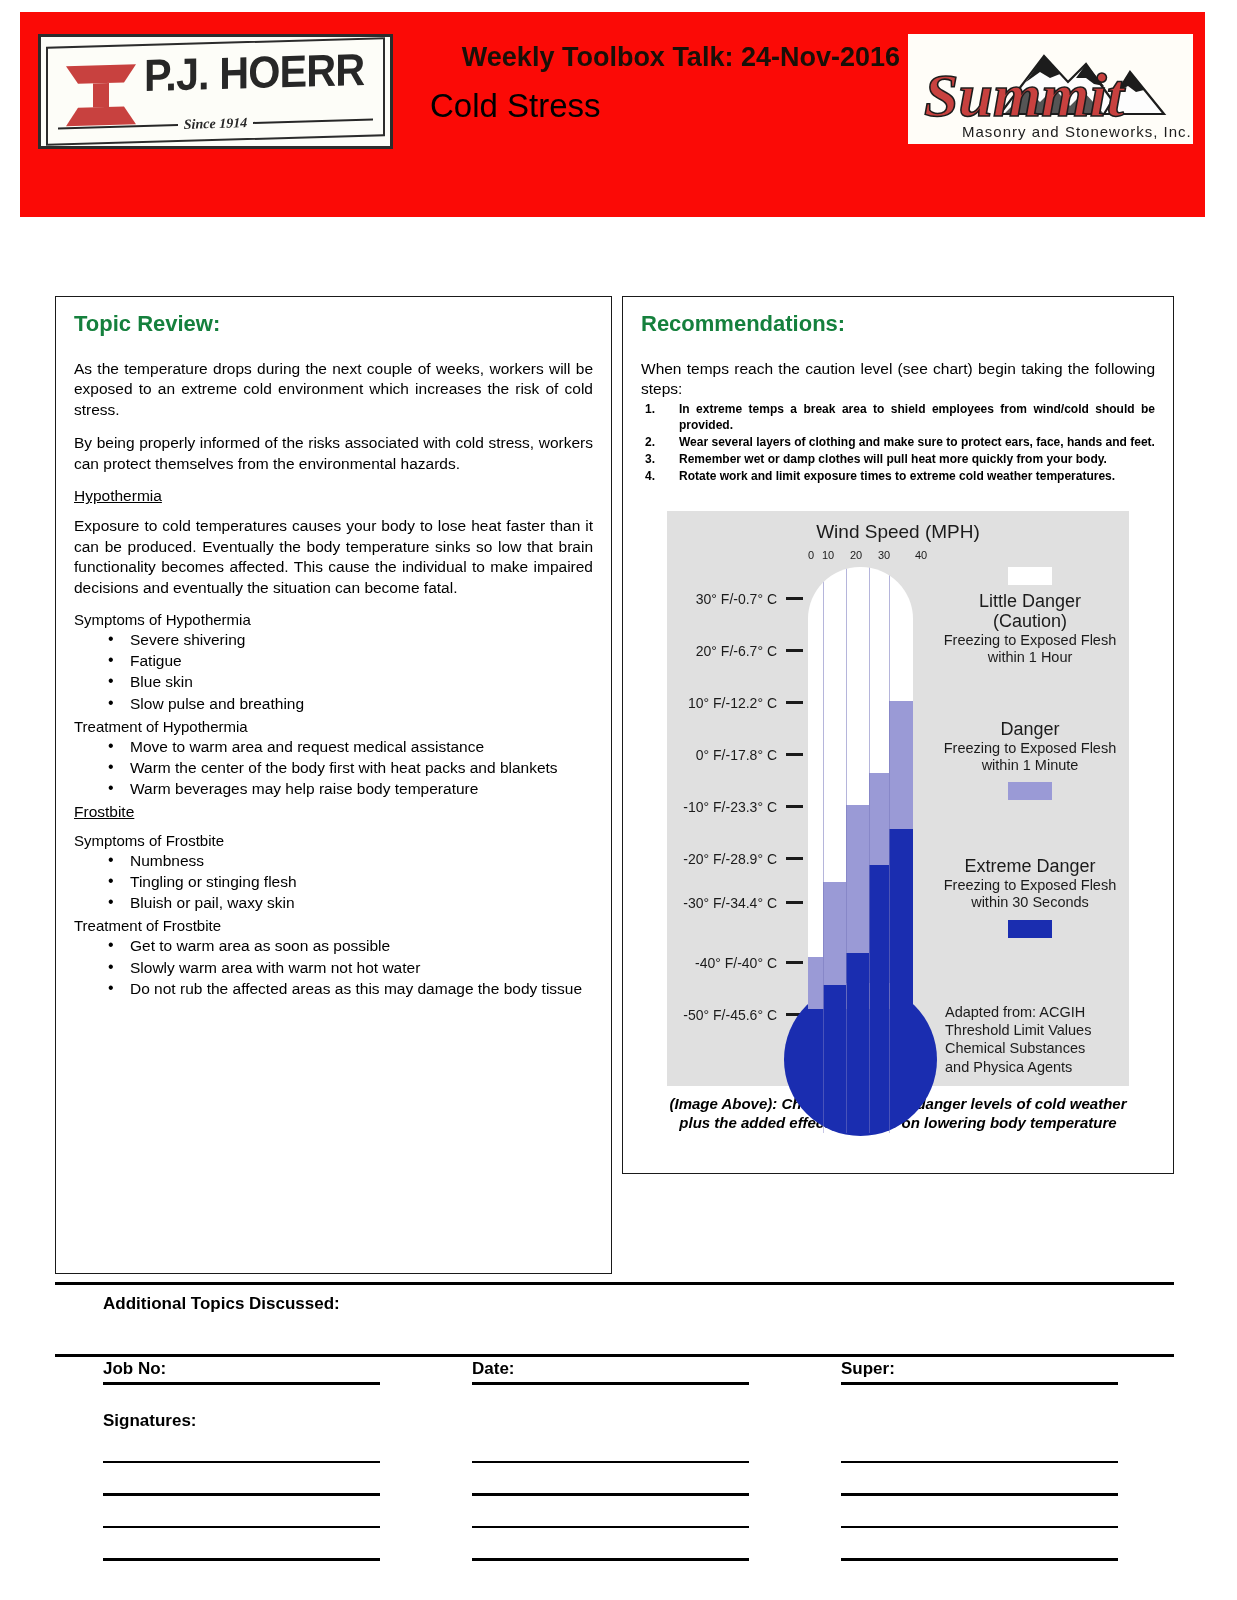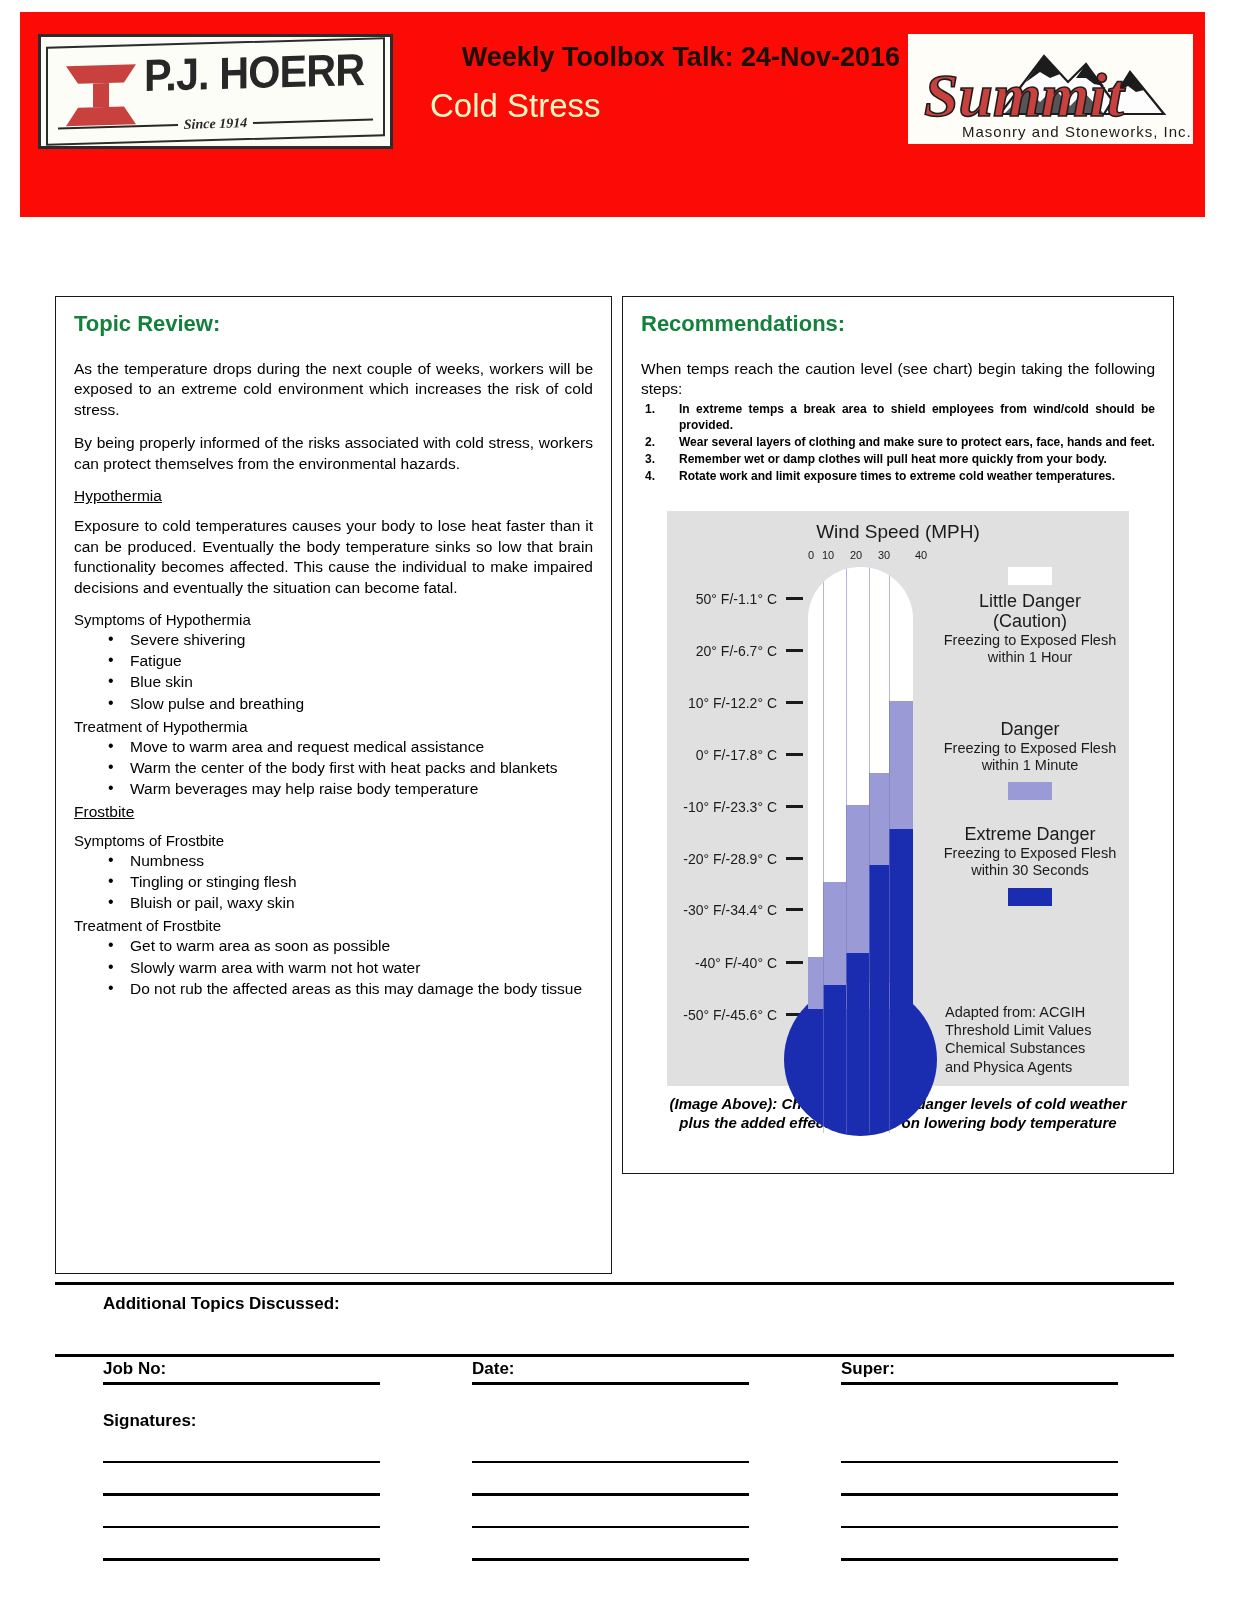--- a/index.html
+++ b/index.html
@@ -59,21 +59,21 @@
   }
 
   .hdr-title-block {
     position:absolute; left:410px; top:30px; width:470px;
   }
   .hdr-line1 {
     font-size:27px; font-weight:600; color:#1a1008;
     margin-bottom:14px; white-space:nowrap;text-align:right;
   }
   .hdr-line2 {
-    font-size:33px; font-weight:400; color:#fef9c3;
+    font-size:33px; font-weight:400; color:#000000;
   }
 
   .summit-logo {
     position:absolute; right:12px; top:22px;
     width:285px; height:110px;
     background:#fffdf8;
     overflow:hidden;
   }
   .summit-svg { display:block; width:100%; height:100%; }
 
@@ -319,21 +319,21 @@
       <div class="wind-ticks">
         <span style="left:3px">0</span>
         <span style="left:20px">10</span>
         <span style="left:48px">20</span>
         <span style="left:76px">30</span>
         <span style="left:113px">40</span>
       </div>
 
       <div class="axis-labels">
         <div class="axis-row" style="top:32px">
-            <span class="axis-txt">50° F/-1.1° C</span>
+            <span class="axis-txt">30° F/-0.7° C</span>
             <span class="axis-dash"></span>
           </div>
         <div class="axis-row" style="top:84px">
             <span class="axis-txt">20° F/-6.7° C</span>
             <span class="axis-dash"></span>
           </div>
         <div class="axis-row" style="top:136px">
             <span class="axis-txt">10° F/-12.2° C</span>
             <span class="axis-dash"></span>
           </div>
@@ -342,21 +342,21 @@
             <span class="axis-dash"></span>
           </div>
         <div class="axis-row" style="top:240px">
             <span class="axis-txt">-10° F/-23.3° C</span>
             <span class="axis-dash"></span>
           </div>
         <div class="axis-row" style="top:292px">
             <span class="axis-txt">-20° F/-28.9° C</span>
             <span class="axis-dash"></span>
           </div>
-        <div class="axis-row" style="top:343px">
+        <div class="axis-row" style="top:336px">
             <span class="axis-txt">-30° F/-34.4° C</span>
             <span class="axis-dash"></span>
           </div>
         <div class="axis-row" style="top:396px">
             <span class="axis-txt">-40° F/-40° C</span>
             <span class="axis-dash"></span>
           </div>
         <div class="axis-row" style="top:448px">
             <span class="axis-txt">-50° F/-45.6° C</span>
             <span class="axis-dash"></span>
@@ -406,21 +406,21 @@
           <div class="lg-s">within 1 Hour</div>
         </div>
 
         <div class="lg-block" style="margin-top:52px">
           <div class="lg-h">Danger</div>
           <div class="lg-s">Freezing to Exposed Flesh</div>
           <div class="lg-s">within 1 Minute</div>
           <span class="lg-sw" style="background:#9a9ad6; margin-top:8px"></span>
         </div>
 
-        <div class="lg-block" style="margin-top:24px">
+        <div class="lg-block" style="margin-top:56px">
           <div class="lg-h">Extreme Danger</div>
           <div class="lg-s">Freezing to Exposed Flesh</div>
           <div class="lg-s">within 30 Seconds</div>
           <span class="lg-sw" style="background:#1a2db0; margin-top:8px"></span>
         </div>
       </div>
 
       <div class="adapted">
         <div>Adapted from: ACGIH</div>
         <div>Threshold Limit Values</div>

